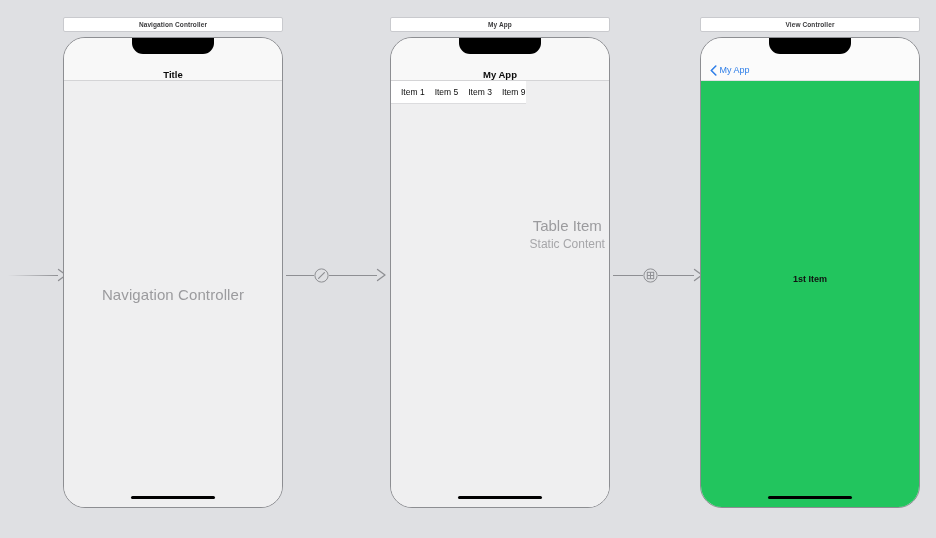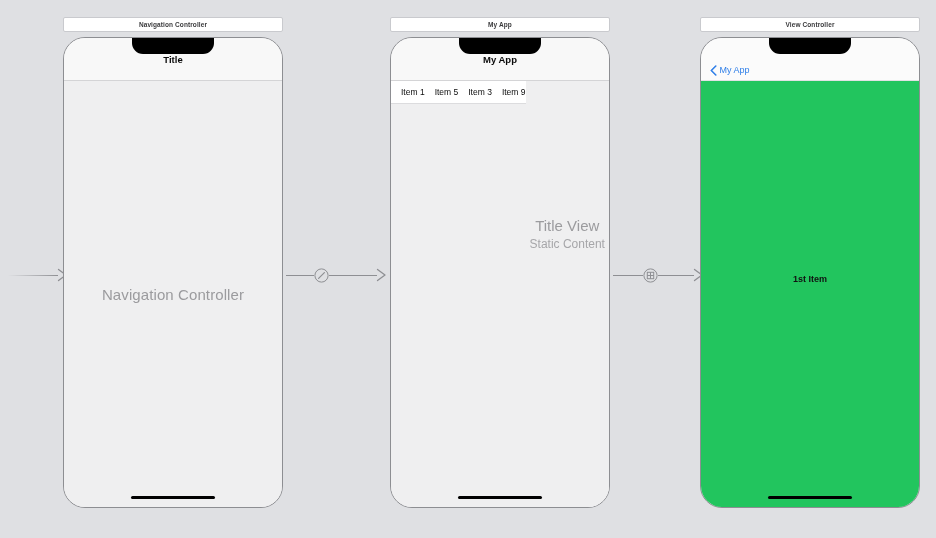--- a/index.html
+++ b/index.html
@@ -79,21 +79,21 @@
   
   .navbar {
     position: relative;
     box-sizing: border-box;
     height: 43px;
     background: #f8f8f8;
     border-bottom: 1px solid #d4d4d6;
     display: flex;
     align-items: flex-end;
     justify-content: center;
-    padding-bottom: 15px;
+    padding-bottom: 0;
     z-index: 4;
   }
   .navbar-title {
     font-size: 9.5px;
     font-weight: bold;
     color: #0b0b0b;
   }
   .navbar.back-style {
     justify-content: flex-start;
     padding-left: 9px;
@@ -295,21 +295,21 @@
           <span>Item 3</span>
         </div>
         <div class="table-cell">
           <span>Item 9</span>
         </div>
 
         <div class="table-footer-band"></div>
 
         <div class="table-rest">
           <div class="tableview-placeholder">
-            <div class="tv-title">Title View</div>
+            <div class="tv-title">Table Item</div>
             <div class="tv-sub">Static Content</div>
           </div>
         </div>
       </div>
 
       <div class="home-indicator"></div>
     </div>
   </div>
 
   <div class="connector" style="left:613px; top:260px; width:92px;">

